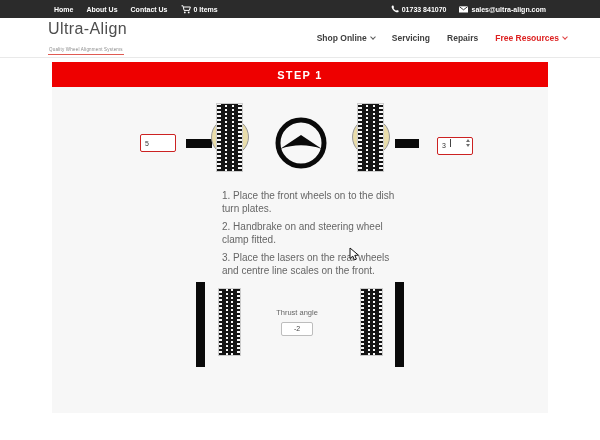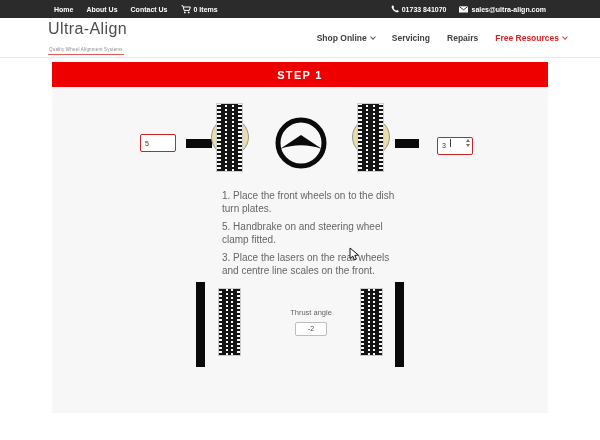--- a/index.html
+++ b/index.html
@@ -186,41 +186,41 @@
         <input class="reading-input" value="3" style="">
         <span class="caret"></span>
         <span class="spin">
           <b class="up"></b>
           <b class="down"></b>
         </span>
       </div>
 
       <div class="instructions abs" style="left:170px; top:102px;">
         <div>1. Place the front wheels on to the dish turn plates.</div>
-        <div>5. Handbrake on and steering wheel clamp fitted.</div>
+        <div>2. Handbrake on and steering wheel clamp fitted.</div>
         <div>3. Place the lasers on the rear wheels and centre line scales on the front.</div>
       </div>
 
       <svg class="abs" style="left:297px; top:160px;" width="11" height="14" viewBox="0 0 11 14">
         <path d="M1 1 L1 11.5 L3.8 9.2 L5.4 13 L7.4 12.1 L5.8 8.4 L9.4 8.1 Z" fill="#fff" stroke="#111" stroke-width="1"></path>
       </svg>
 
       <div class="laser-v abs" style="left:144px; top:195px;"></div>
 
       <div class="tire tire-rear abs" style="left:166px; top:201px;">
         <i class="t-edge"></i>
           <i class="t-rib"></i>
           <i class="t-gap"></i>
           <i class="t-rib"></i>
           <i class="t-gap"></i>
           <i class="t-rib"></i>
           <i class="t-edge"></i>
       </div>
 
-      <div class="thrust abs" style="left:204px; top:221px;">
+      <div class="thrust abs" style="left:190px; top:221px;">
         <div class="thrust-label">Thrust angle</div>
         <input class="thrust-input" value="-2" style="">
       </div>
 
       <div class="tire tire-rear abs" style="left:308px; top:201px;">
         <i class="t-edge"></i>
           <i class="t-rib"></i>
           <i class="t-gap"></i>
           <i class="t-rib"></i>
           <i class="t-gap"></i>

